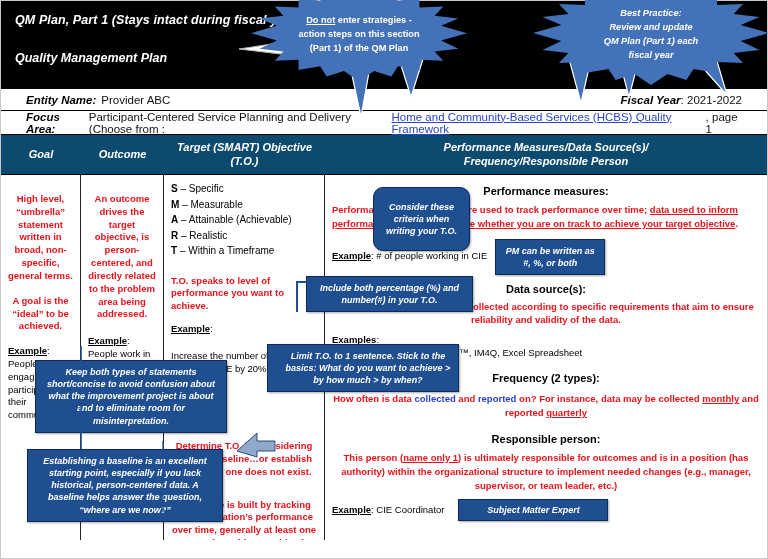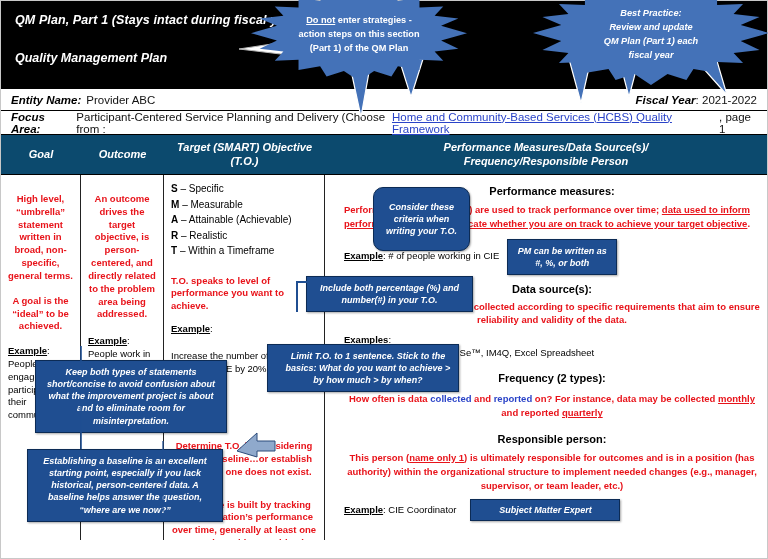--- a/index.html
+++ b/index.html
@@ -32,21 +32,21 @@
   .title-line2 {
     font-style: italic; font-weight: bold;
     font-size: 12.5px; margin-top: 24px;
   }
 
   
   .meta-row {
     border-top: 1px solid #000;
     border-bottom: 1px solid #000;
     height: 23px; display: flex; align-items: center;
-    padding: 0 10px; position: relative; z-index: 2; background:#fff;
+    padding: 0 25px; position: relative; z-index: 2; background:#fff;
   }
   .meta-row.second { border-top: none; height: 24px; }
   .lbl { font-style: italic; font-weight: bold; font-size: 11.5px; color:#000; }
   .val { font-size: 11.5px; color:#111; margin-left: 5px; }
   .spacer { flex: 1 1 auto; }
   .link {
     color: #2a43c8; text-decoration: underline; font-size: 11.5px;
   }
 
   
@@ -62,21 +62,21 @@
   }
 
   
   .cols { display:flex; height: 365px; position: relative; }
   .col {
     position: relative;
     border-right: 1px solid #222;
     padding: 6px 7px;
     overflow: hidden;
   }
-  .col:last-child { border-right: none; margin-left: 12px; }
+  .col:last-child { border-right: none; }
   .c-goal    { width: 80px;  flex: 0 0 80px; }
   .c-outcome { width: 83px;  flex: 0 0 83px; }
   .c-target  { width: 161px; flex: 0 0 161px; }
   .c-pm      { flex: 1 1 auto; }
 
   .red {
     color: #e8131a; font-weight: bold; font-size: 9.5px;
     line-height: 1.35; text-align:center;
   }
   .red.left { text-align: left; }

